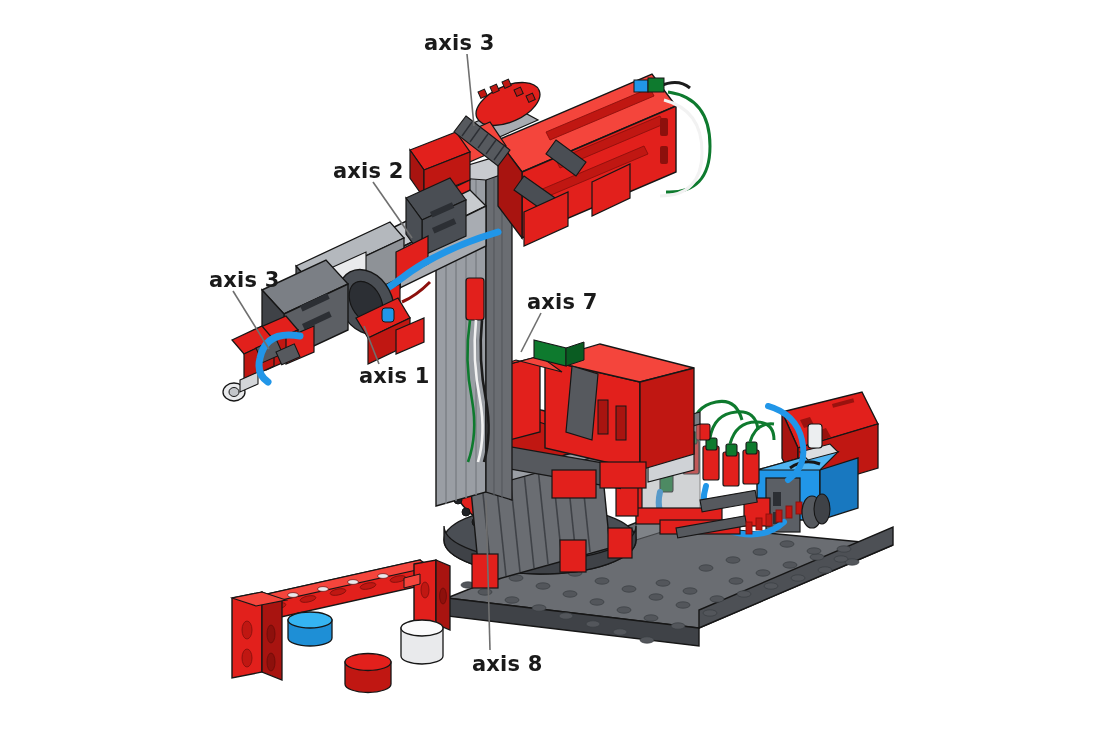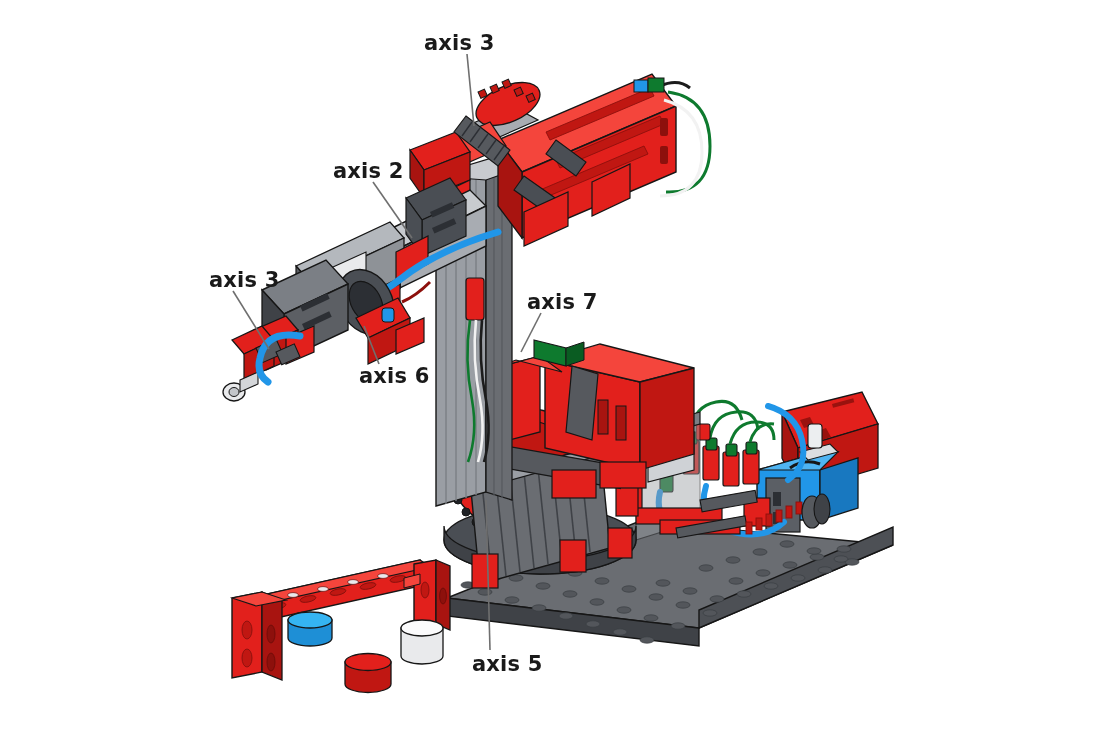--- a/index.html
+++ b/index.html
@@ -435,17 +435,17 @@
       <line x1="233" y1="291" x2="269" y2="349"></line>
       <line x1="379" y1="364" x2="364" y2="326"></line>
       <line x1="541" y1="313" x2="521" y2="352"></line>
       <line x1="490" y1="650" x2="486" y2="500"></line>
     </g>
   </svg>
 
   <div class="callout" style="left:424px;top:33px;">axis 3</div>
   <div class="callout" style="left:333px;top:161px;">axis 2</div>
   <div class="callout" style="left:209px;top:270px;">axis 3</div>
-  <div class="callout" style="left:359px;top:366px;">axis 6</div>
+  <div class="callout" style="left:359px;top:366px;">axis 1</div>
   <div class="callout" style="left:527px;top:292px;">axis 7</div>
-  <div class="callout" style="left:472px;top:654px;">axis 5</div>
+  <div class="callout" style="left:472px;top:654px;">axis 8</div>
 
 </div>
 
 </body></html>

